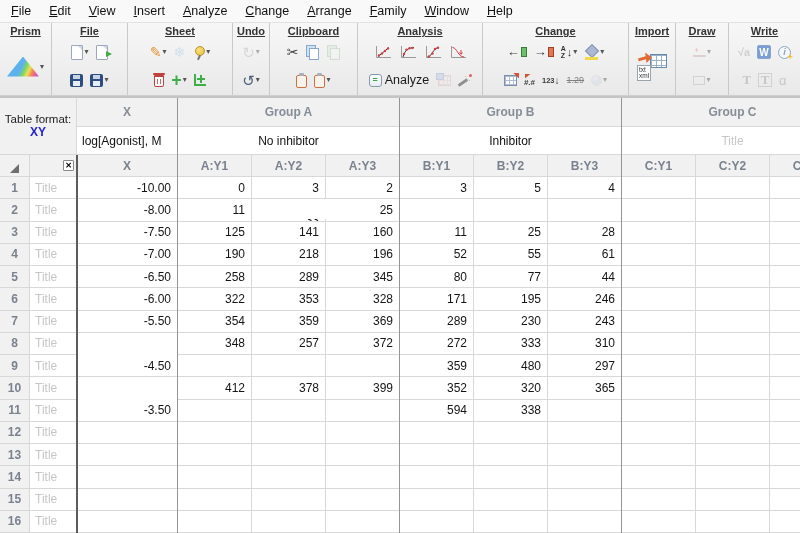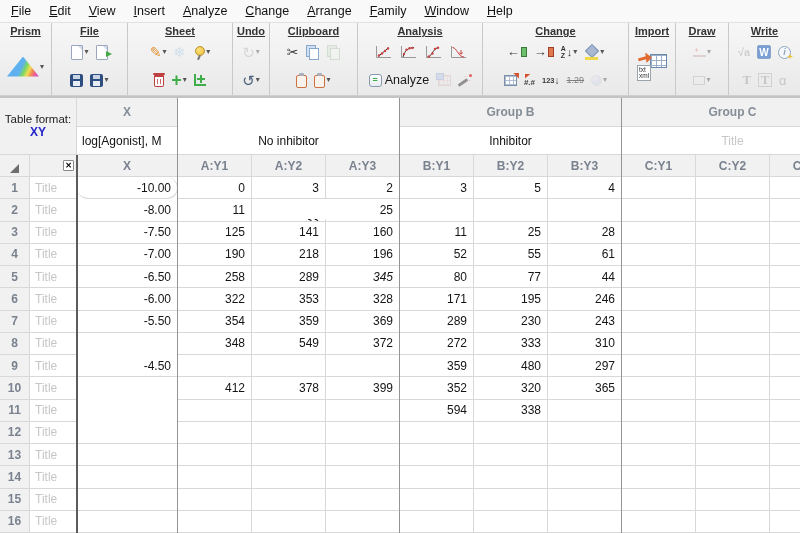--- a/index.html
+++ b/index.html
@@ -435,20 +435,21 @@
 </div>
 
 <div id="tablewrap">
   <div id="grid">
     <div class="fmtcell">
       <span class="fmtlabel">Table format:</span>
       <span class="fmtvalue">XY</span>
     </div>
 
     <div class="cell hdr" style="grid-column:3;grid-row:1">X</div>
+    <div class="cell hdr" style="grid-column:4/7;grid-row:1">Group A</div>
     <div class="cell hdr" style="grid-column:7/10;grid-row:1">Group B</div>
     <div class="cell hdr" style="grid-column:10/13;grid-row:1">Group C</div>
 
     <div class="cell sub xsub" style="grid-column:3;grid-row:2">log[Agonist], M</div>
     <div class="cell sub" style="grid-column:4/7;grid-row:2">No inhibitor</div>
     <div class="cell sub" style="grid-column:7/10;grid-row:2">Inhibitor</div>
     <div class="cell sub ph" style="grid-column:10/13;grid-row:2">Title</div>
 
     <div class="cell corner" style="grid-column:1;grid-row:3">
       <span class="tri"></span>
@@ -461,21 +462,21 @@
     <div class="cell colhdr" style="grid-column:5;grid-row:3">A:Y2</div>
     <div class="cell colhdr" style="grid-column:6;grid-row:3">A:Y3</div>
     <div class="cell colhdr" style="grid-column:7;grid-row:3">B:Y1</div>
     <div class="cell colhdr" style="grid-column:8;grid-row:3">B:Y2</div>
     <div class="cell colhdr" style="grid-column:9;grid-row:3">B:Y3</div>
     <div class="cell colhdr" style="grid-column:10;grid-row:3">C:Y1</div>
     <div class="cell colhdr" style="grid-column:11;grid-row:3">C:Y2</div>
     <div class="cell colhdr" style="grid-column:12;grid-row:3">C:Y3</div>
   <div class="cell rownum" style="grid-area: 4 / 1;">1</div>
       <div class="cell rowtitle" style="grid-area: 4 / 2;">Title</div>
-      <div class="cell xcell" style="grid-area: 4 / 3; border-radius: 11px;">-10.00</div>
+      <div class="cell xcell" style="grid-area: 4 / 3;">-10.00</div>
       <div class="cell datacell" style="grid-area: 4 / 4;">0</div>
       <div class="cell datacell" style="grid-area: 4 / 5;">3</div>
       <div class="cell datacell" style="grid-area: 4 / 6;">2</div>
       <div class="cell datacell" style="grid-area: 4 / 7;">3</div>
       <div class="cell datacell" style="grid-area: 4 / 8;">5</div>
       <div class="cell datacell" style="grid-area: 4 / 9;">4</div>
       <div class="cell datacell" style="grid-area: 4 / 10;"></div>
       <div class="cell datacell" style="grid-area: 4 / 11;"></div>
       <div class="cell datacell" style="grid-area: 4 / 12;"></div>
       <div class="cell rownum" style="grid-area: 5 / 1;">2</div>
@@ -512,21 +513,21 @@
       <div class="cell datacell" style="grid-area: 7 / 8;">55</div>
       <div class="cell datacell" style="grid-area: 7 / 9;">61</div>
       <div class="cell datacell" style="grid-area: 7 / 10;"></div>
       <div class="cell datacell" style="grid-area: 7 / 11;"></div>
       <div class="cell datacell" style="grid-area: 7 / 12;"></div>
       <div class="cell rownum" style="grid-area: 8 / 1;">5</div>
       <div class="cell rowtitle" style="grid-area: 8 / 2;">Title</div>
       <div class="cell xcell" style="grid-area: 8 / 3;">-6.50</div>
       <div class="cell datacell" style="grid-area: 8 / 4;">258</div>
       <div class="cell datacell" style="grid-area: 8 / 5;">289</div>
-      <div class="cell datacell" style="grid-area: 8 / 6; font-style: italic;">345</div>
+      <div class="cell datacell" style="grid-area: 8 / 6;">345</div>
       <div class="cell datacell" style="grid-area: 8 / 7;">80</div>
       <div class="cell datacell" style="grid-area: 8 / 8;">77</div>
       <div class="cell datacell" style="grid-area: 8 / 9; text-align: right;">44</div>
       <div class="cell datacell" style="grid-area: 8 / 10;"></div>
       <div class="cell datacell" style="grid-area: 8 / 11;"></div>
       <div class="cell datacell" style="grid-area: 8 / 12;"></div>
       <div class="cell rownum" style="grid-area: 9 / 1;">6</div>
       <div class="cell rowtitle" style="grid-area: 9 / 2;">Title</div>
       <div class="cell xcell" style="grid-area: 9 / 3;">-6.00</div>
       <div class="cell datacell" style="grid-area: 9 / 4;">322</div>
@@ -546,21 +547,21 @@
       <div class="cell datacell" style="grid-area: 10 / 6;">369</div>
       <div class="cell datacell" style="grid-area: 10 / 7;">289</div>
       <div class="cell datacell" style="grid-area: 10 / 8;">230</div>
       <div class="cell datacell" style="grid-area: 10 / 9;">243</div>
       <div class="cell datacell" style="grid-area: 10 / 10;"></div>
       <div class="cell datacell" style="grid-area: 10 / 11;"></div>
       <div class="cell datacell" style="grid-area: 10 / 12;"></div>
       <div class="cell rownum" style="grid-area: 11 / 1;">8</div>
       <div class="cell rowtitle" style="grid-area: 11 / 2;">Title</div>
       <div class="cell datacell" style="grid-area: 11 / 4;">348</div>
-      <div class="cell datacell" style="grid-area: 11 / 5;">549</div>
+      <div class="cell datacell" style="grid-area: 11 / 5;">257</div>
       <div class="cell datacell" style="grid-area: 11 / 6;">372</div>
       <div class="cell datacell" style="grid-area: 11 / 7;">272</div>
       <div class="cell datacell" style="grid-area: 11 / 8;">333</div>
       <div class="cell datacell" style="grid-area: 11 / 9;">310</div>
       <div class="cell datacell" style="grid-area: 11 / 10;"></div>
       <div class="cell datacell" style="grid-area: 11 / 11;"></div>
       <div class="cell datacell" style="grid-area: 11 / 12;"></div>
       <div class="cell rownum" style="grid-area: 12 / 1;">9</div>
       <div class="cell rowtitle" style="grid-area: 12 / 2;">Title</div>
       <div class="cell xcell" style="grid-area: 12 / 3;">-4.50</div>
@@ -579,20 +580,21 @@
       <div class="cell datacell" style="grid-area: 13 / 5;">378</div>
       <div class="cell datacell" style="grid-area: 13 / 6;">399</div>
       <div class="cell datacell" style="grid-area: 13 / 7;">352</div>
       <div class="cell datacell" style="grid-area: 13 / 8;">320</div>
       <div class="cell datacell" style="grid-area: 13 / 9;">365</div>
       <div class="cell datacell" style="grid-area: 13 / 10;"></div>
       <div class="cell datacell" style="grid-area: 13 / 11;"></div>
       <div class="cell datacell" style="grid-area: 13 / 12;"></div>
       <div class="cell rownum" style="grid-area: 14 / 1;">11</div>
       <div class="cell rowtitle" style="grid-area: 14 / 2;">Title</div>
+      <div class="cell xcell" style="grid-area: 14 / 3;">-3.50</div>
       <div class="cell datacell" style="grid-area: 14 / 4;"></div>
       <div class="cell datacell" style="grid-area: 14 / 5;"></div>
       <div class="cell datacell" style="grid-area: 14 / 6;"></div>
       <div class="cell datacell" style="grid-area: 14 / 7;">594</div>
       <div class="cell datacell" style="grid-area: 14 / 8;">338</div>
       <div class="cell datacell" style="grid-area: 14 / 9;"></div>
       <div class="cell datacell" style="grid-area: 14 / 10;"></div>
       <div class="cell datacell" style="grid-area: 14 / 11;"></div>
       <div class="cell datacell" style="grid-area: 14 / 12;"></div>
       <div class="cell rownum" style="grid-area: 15 / 1;">12</div>

